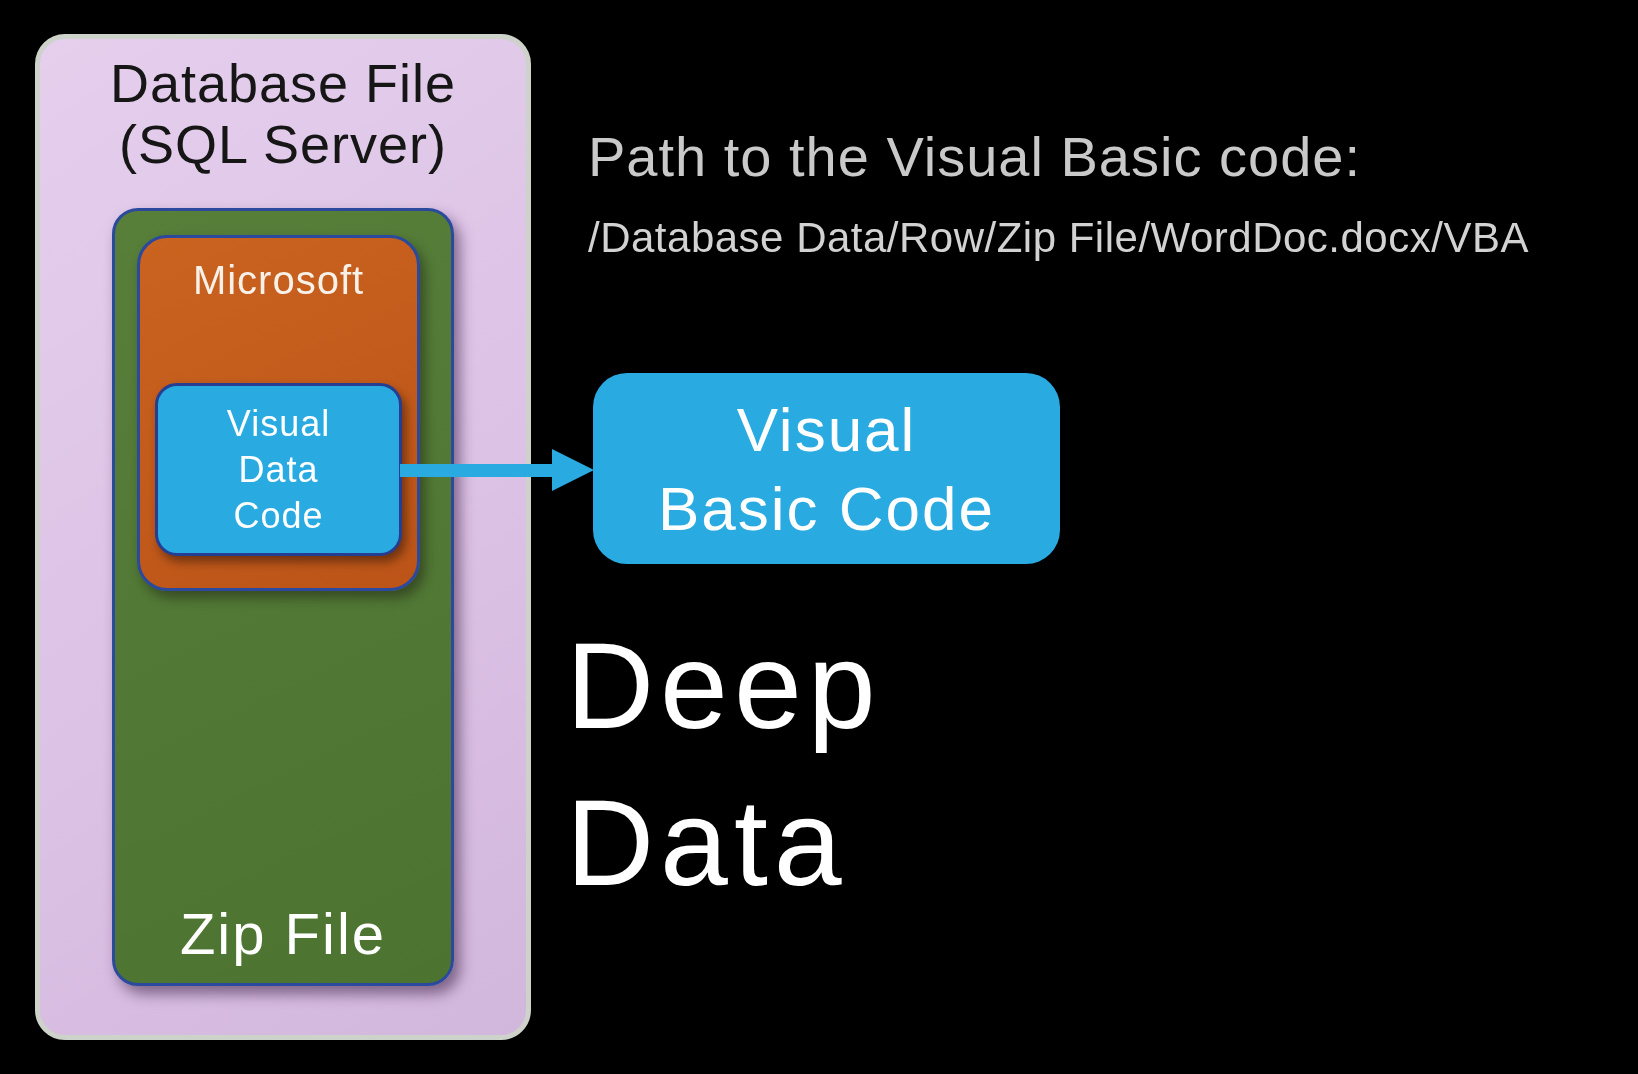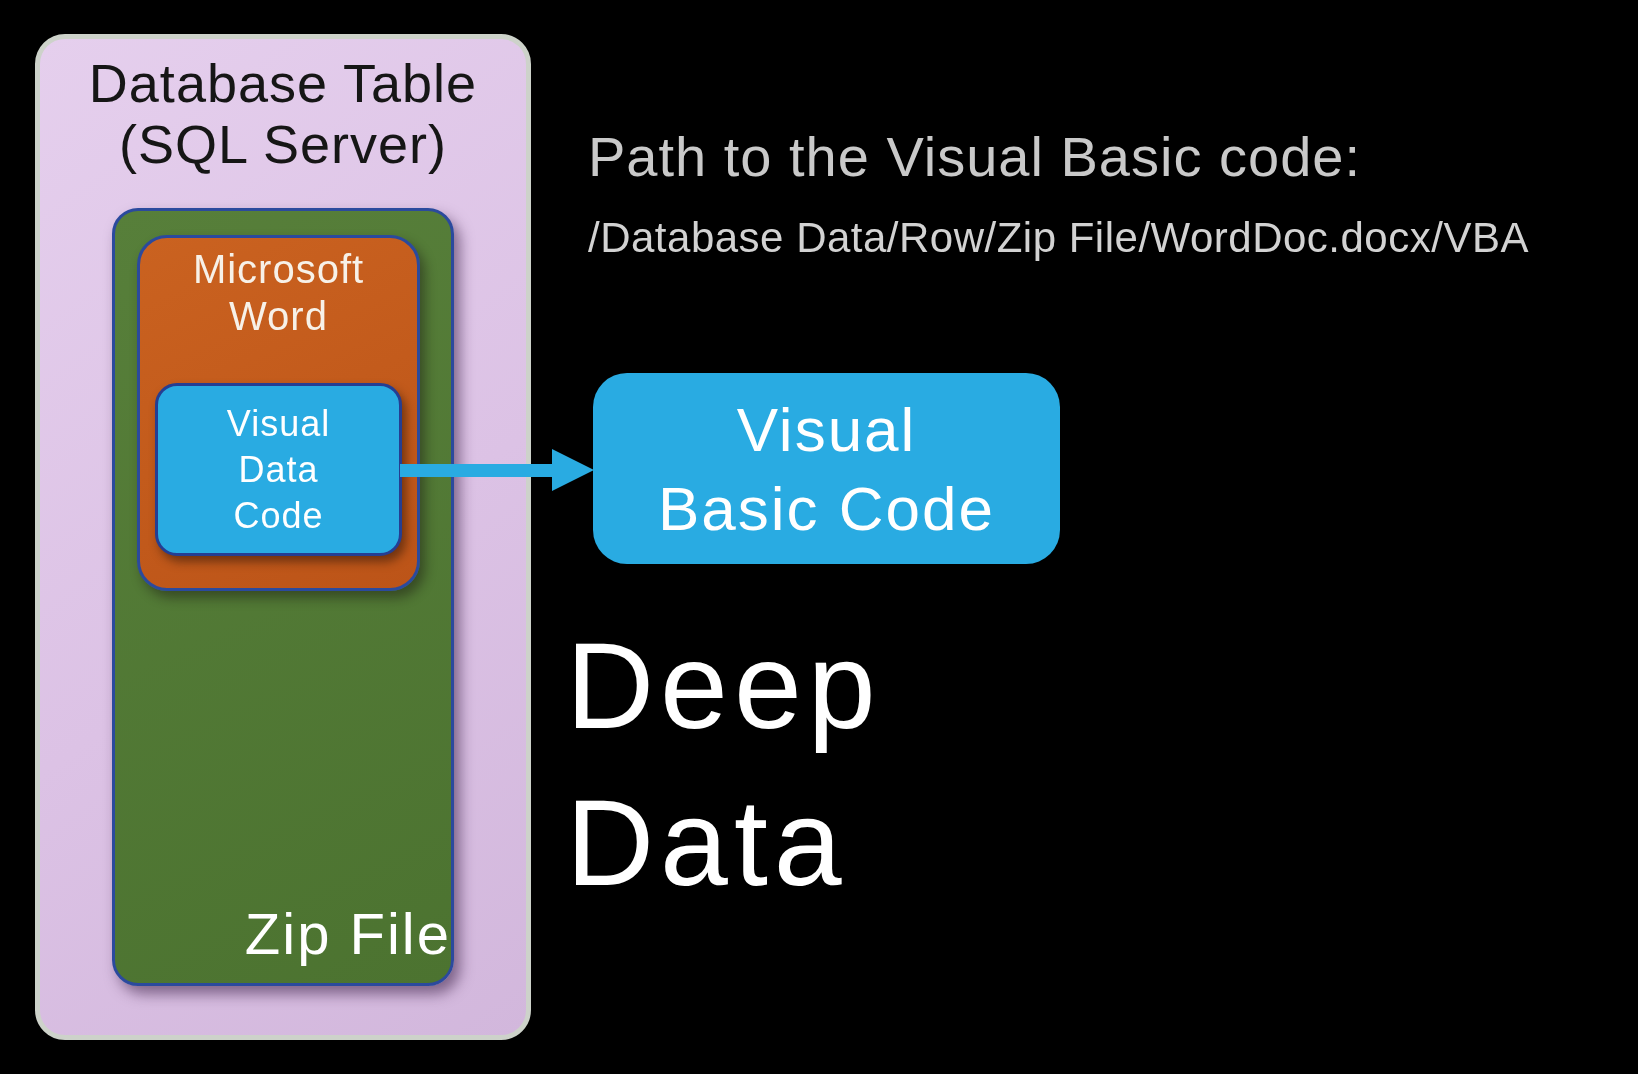--- a/index.html
+++ b/index.html
@@ -42,39 +42,39 @@
     box-sizing: border-box;
     background: linear-gradient(155deg, #577f3a 0%, #4c7330 100%);
     border: 3px solid #2b4a9d;
     border-radius: 26px;
     box-shadow: 6px 8px 14px rgba(55, 28, 66, 0.55);
   }
   .zip-label {
     position: absolute;
     bottom: 16px; left: 0;
     width: 100%;
-    text-align: right;
+    text-align: center;
     font-size: 58px;
     letter-spacing: 2px;
     color: #ffffff;
   }
 
   
   .word-box {
     position: absolute;
     left: 22px; top: 24px;
     width: 283px; height: 356px;
     box-sizing: border-box;
     background: linear-gradient(155deg, #ca6220 0%, #bc5418 100%);
     border: 3px solid #2b4a9d;
     border-radius: 30px;
     box-shadow: 5px 7px 12px rgba(25, 20, 15, 0.45);
   }
   .word-label {
-    margin-top: 8px;
+    margin-top: 19px;
     text-align: center;
     font-size: 40px;
     line-height: 47px;
     letter-spacing: 1px;
     color: #f7f1e8;
   }
 
   
   .vb-small-box {
     position: absolute;
@@ -163,29 +163,28 @@
     color: #ffffff;
   }
 </style>
 </head>
 <body>
 
 <div class="canvas">
 
   <div class="outer-box">
     <div class="outer-title">
-      <div>Database Table</div>
+      <div>Database File</div>
       <div>(SQL Server)</div>
     </div>
 
     <div class="zip-box">
       <div class="word-box">
         <div class="word-label">
           <div>Microsoft</div>
-          <div>Word</div>
         </div>
 
         <div class="vb-small-box">
           <div class="vb-small-line">Visual</div>
           <div class="vb-small-line">Data</div>
           <div class="vb-small-line">Code</div>
         </div>
       </div>
 
       <div class="zip-label">Zip File</div>

